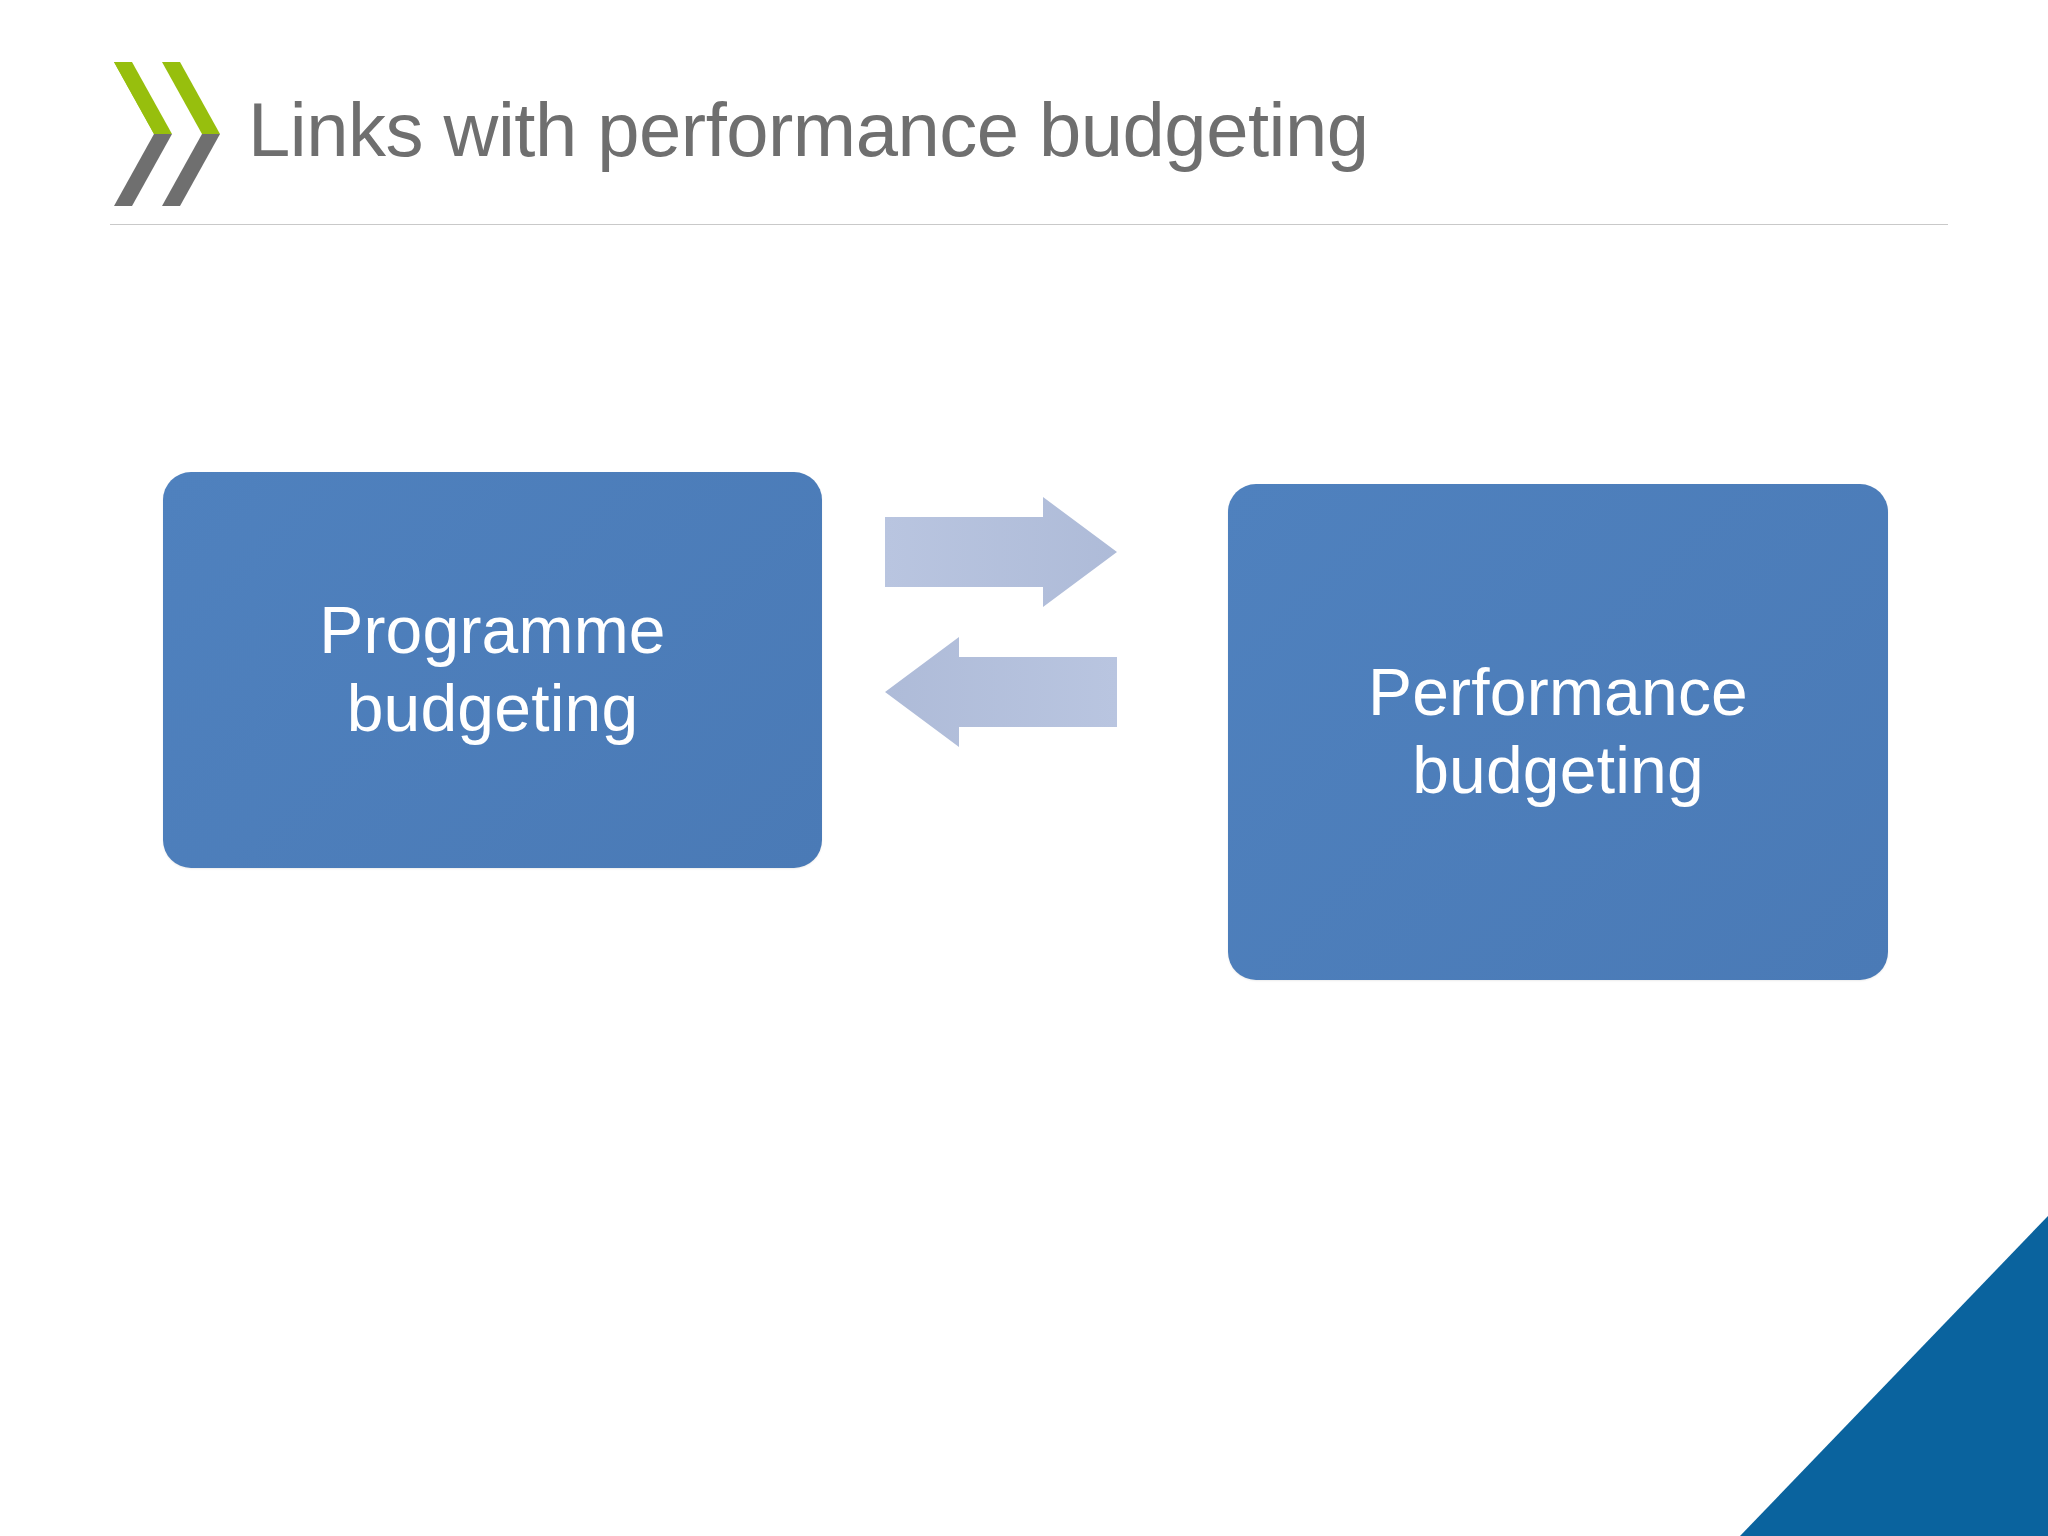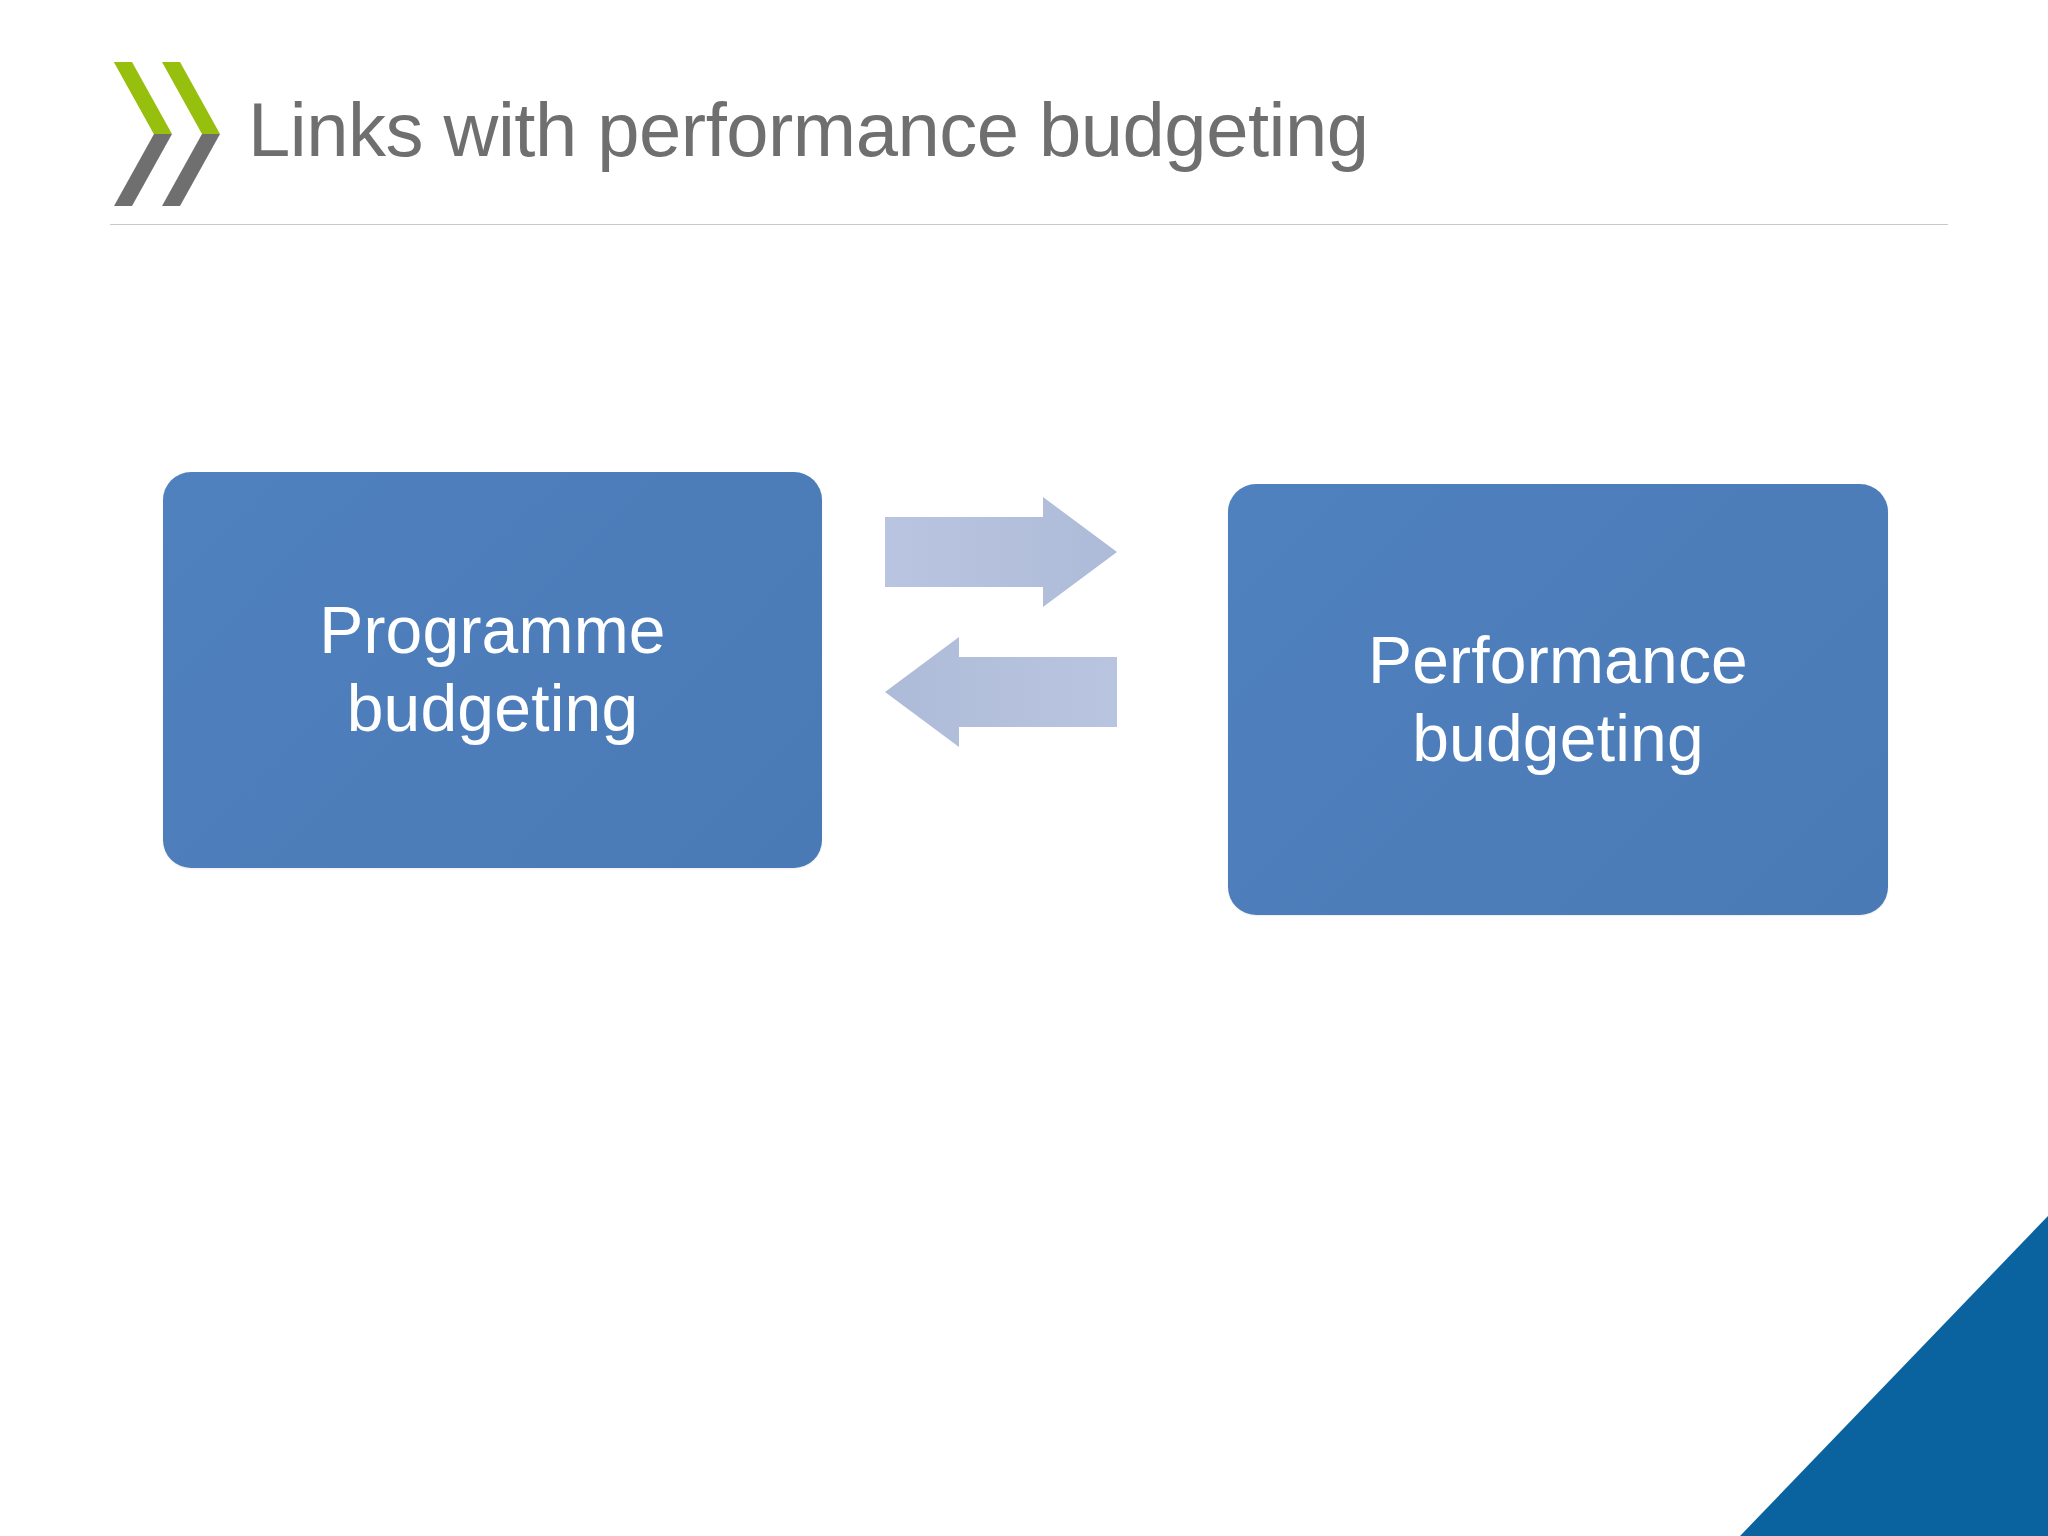--- a/index.html
+++ b/index.html
@@ -96,21 +96,21 @@
     left: 163px;
     top: 30px;
     width: 659px;
     height: 396px;
   }
 
   #node-performance {
     left: 1228px;
     top: 42px;
     width: 660px;
-    height: 431px;
+    height: 496px;
   }
 
   .arrows {
     position: absolute;
     left: 885px;
     top: 55px;
     width: 290px;
     height: 320px;
   }
 

